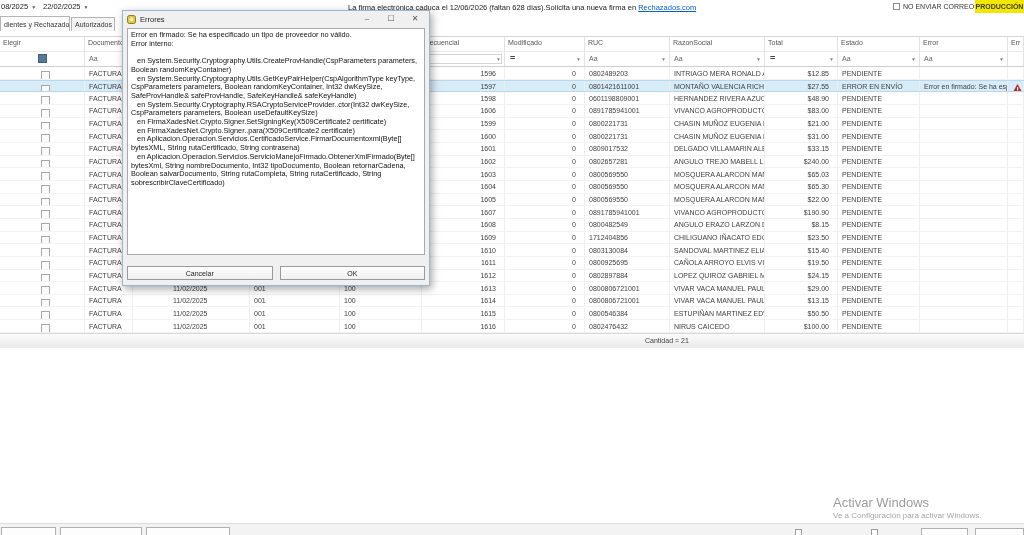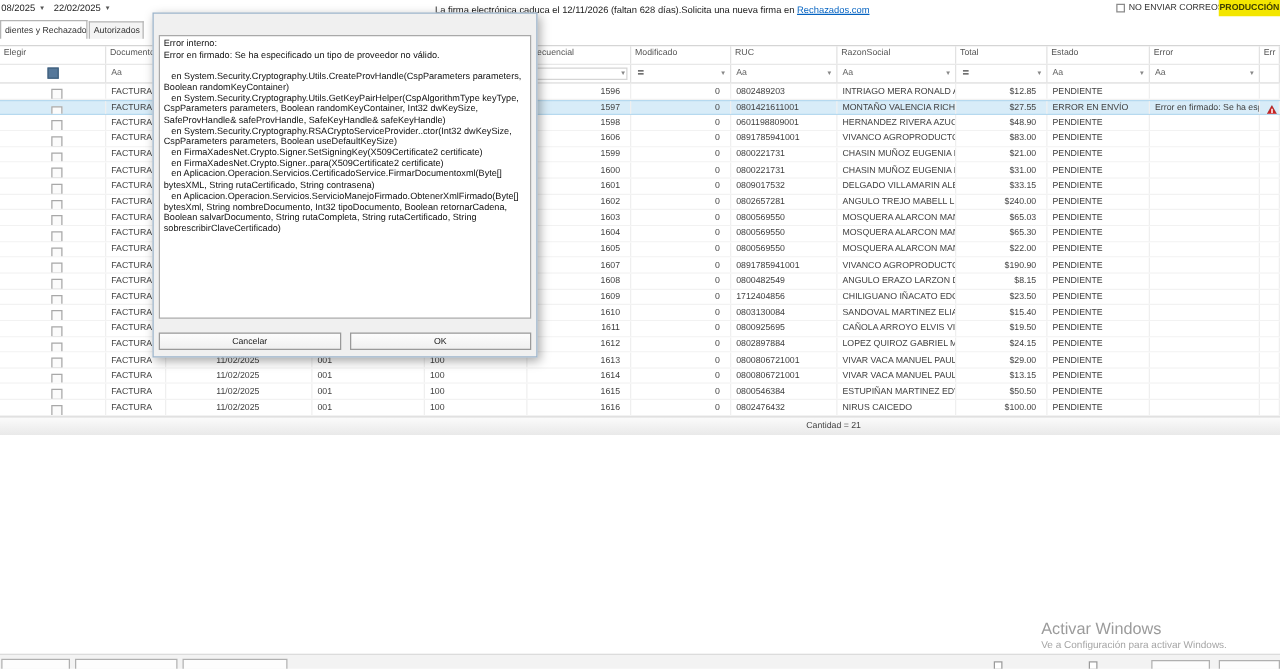--- a/index.html
+++ b/index.html
@@ -73,21 +73,21 @@
 <div class="topbar">
   <div class="datecombo" id="date-from">
     <span>08/2025</span>
     <span class="combo-arrow">▼</span>
   </div>
   <div class="datecombo" id="date-to">
     <span>22/02/2025</span>
     <span class="combo-arrow">▼</span>
   </div>
   <div class="firma">
-    <span>La firma electrónica caduca el 12/11/2026 (faltan 628 días).Solicita una nueva firma en </span><a href="#">Rechazados.com</a>
+    <span>La firma electrónica caduca el 12/06/2026 (faltan 628 días).Solicita una nueva firma en </span><a href="#">Rechazados.com</a>
   </div>
   <div class="noenviar">
     <span class="cb"></span>
     <span>NO ENVIAR CORREOS</span>
   </div>
   <div class="badge">PRODUCCIÓN</div>
 </div>
 
 <div class="tabstrip">
   <div class="tab active" id="tab-pendientes">
@@ -531,23 +531,33 @@
 <div class="bottombar"></div>
 <div class="pbtn" style="left:1px;width:55px;"></div>
 <div class="pbtn" style="left:60px;width:82px;"></div>
 <div class="pbtn" style="left:146px;width:84px;"></div>
 <div class="pcb" style="left:795px;"></div>
 <div class="pcb" style="left:871px;"></div>
 <div class="pbtn" style="left:921px;width:47px;top:528px;"></div>
 <div class="pbtn" style="left:975px;width:49px;top:528px;"></div>
 
 <div class="dialog">
+  <div class="dlg-title">
+    <svg class="dlg-icon" width="9" height="9" viewBox="0 0 9 9">
+      <rect x="0.5" y="0.5" width="8" height="8" rx="2" fill="#dcc84e" stroke="#8a7a1a" stroke-width="1"></rect>
+      <circle cx="4.5" cy="4.5" r="2" fill="#f5ecb0"></circle>
+    </svg>
+    <span class="dlg-title-text">Errores</span>
+    <span class="dlg-winbtn">–</span>
+    <span class="dlg-winbtn">☐</span>
+    <span class="dlg-winbtn">✕</span>
+  </div>
   <div class="dlg-box" id="dialog-text">
+      <div class="dlg-line">Error en firmado: Se ha especificado un tipo de proveedor no válido.</div>
       <div class="dlg-line">Error interno:</div>
-      <div class="dlg-line">Error en firmado: Se ha especificado un tipo de proveedor no válido.</div>
       <div class="dlg-line"></div>
       <div class="dlg-line">   en System.Security.Cryptography.Utils.CreateProvHandle(CspParameters parameters, Boolean randomKeyContainer)</div>
       <div class="dlg-line">   en System.Security.Cryptography.Utils.GetKeyPairHelper(CspAlgorithmType keyType, CspParameters parameters, Boolean randomKeyContainer, Int32 dwKeySize, SafeProvHandle&amp; safeProvHandle, SafeKeyHandle&amp; safeKeyHandle)</div>
       <div class="dlg-line">   en System.Security.Cryptography.RSACryptoServiceProvider..ctor(Int32 dwKeySize, CspParameters parameters, Boolean useDefaultKeySize)</div>
       <div class="dlg-line">   en FirmaXadesNet.Crypto.Signer.SetSigningKey(X509Certificate2 certificate)</div>
       <div class="dlg-line">   en FirmaXadesNet.Crypto.Signer..para(X509Certificate2 certificate)</div>
       <div class="dlg-line">   en Aplicacion.Operacion.Servicios.CertificadoService.FirmarDocumentoxml(Byte[] bytesXML, String rutaCertificado, String contrasena)</div>
       <div class="dlg-line">   en Aplicacion.Operacion.Servicios.ServicioManejoFirmado.ObtenerXmlFirmado(Byte[] bytesXml, String nombreDocumento, Int32 tipoDocumento, Boolean retornarCadena, Boolean salvarDocumento, String rutaCompleta, String rutaCertificado, String sobrescribirClaveCertificado)</div>
     </div>
   <div class="dlg-buttons">

